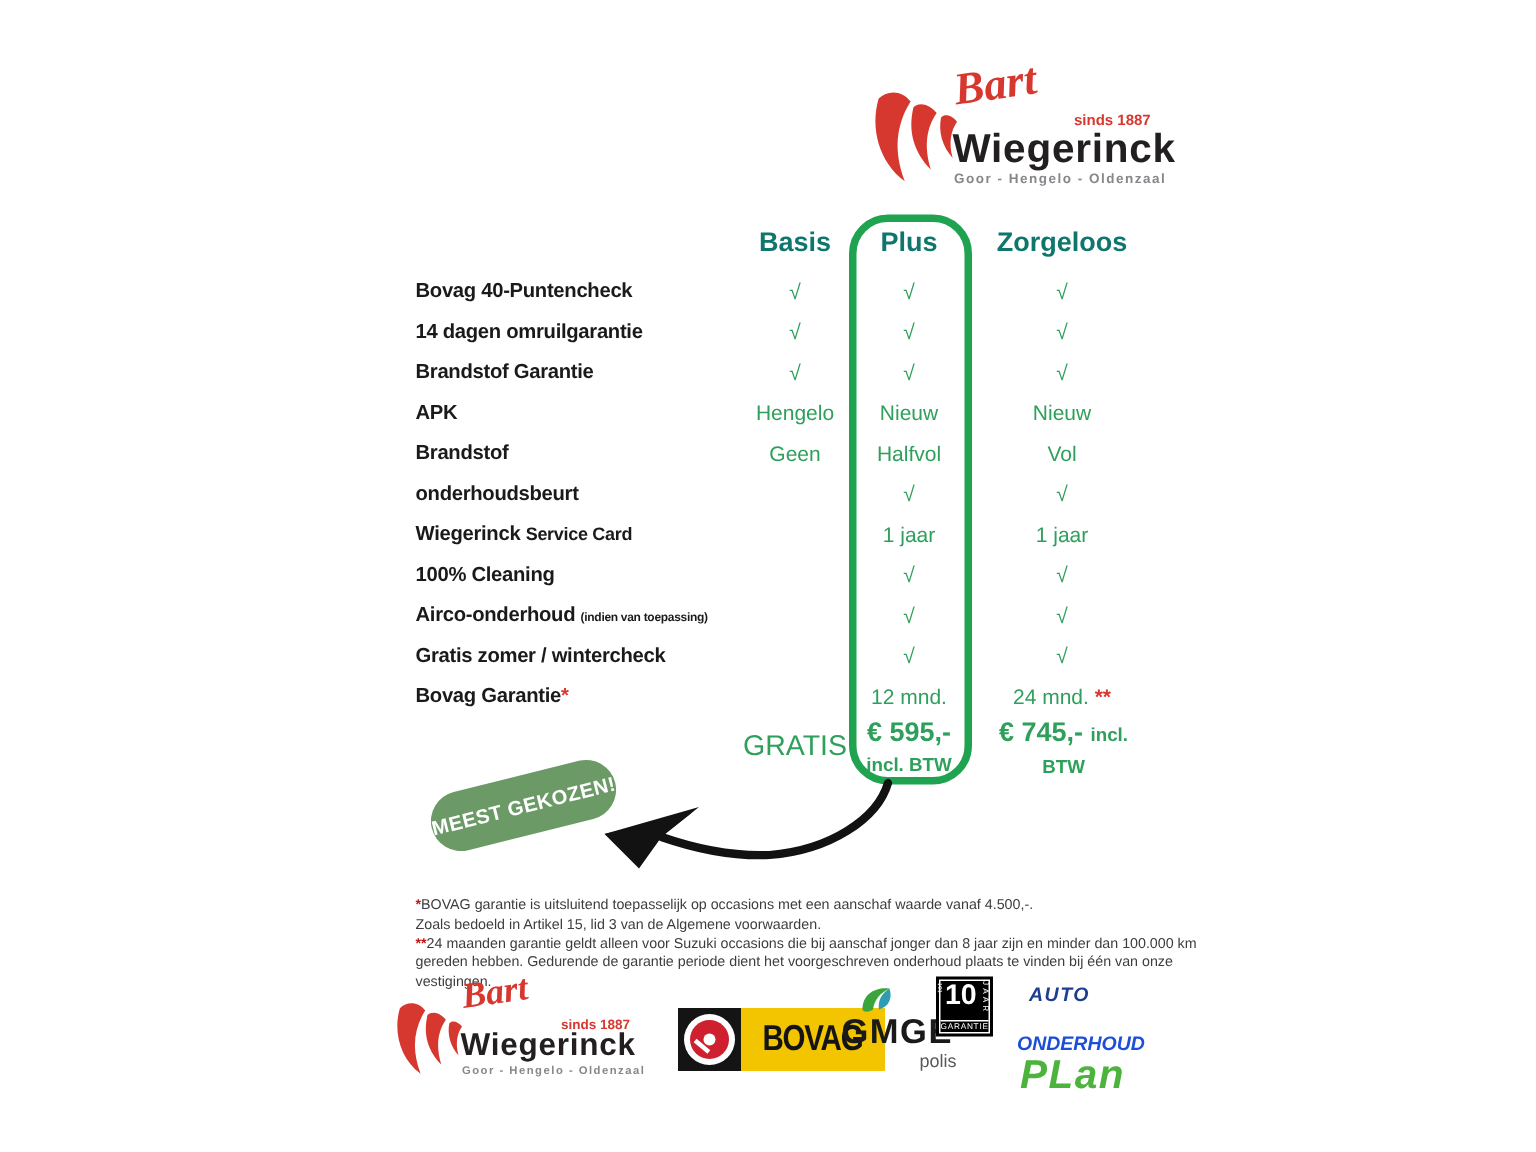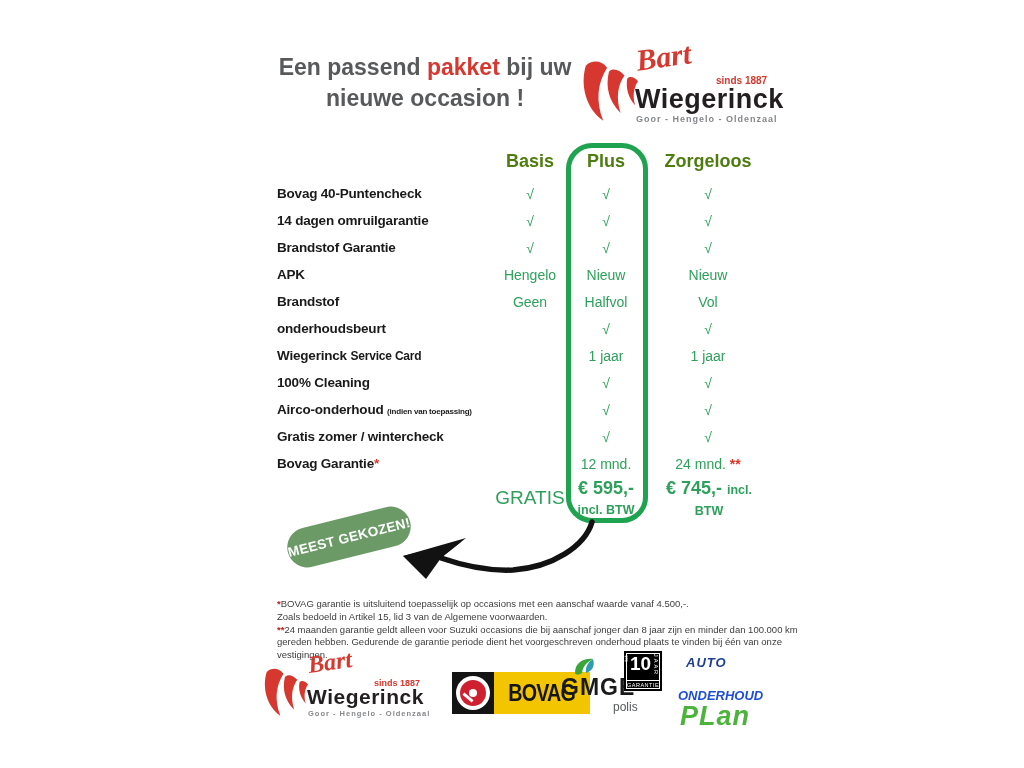--- a/index.html
+++ b/index.html
@@ -29,21 +29,21 @@
 
   .logo-bottom{left:262px;top:652px;width:185px;height:72px;}
   .logo-bottom .swoosh{top:8px;width:46px;height:58px;}
   .logo-bottom .script{left:46px;top:-3px;font-size:24px;}
   .logo-bottom .sinds{left:112px;top:26px;font-size:9px;}
   .logo-bottom .name{left:45px;top:33px;font-size:21px;}
   .logo-bottom .cities{left:46px;top:57px;font-size:7.5px;}
 
   
   .col-head{position:absolute;top:151px;transform:translateX(-50%);
-            color:#4d7c0f;font-weight:bold;font-size:18px;white-space:nowrap;}
+            color:#0f766e;font-weight:bold;font-size:18px;white-space:nowrap;}
   .h-basis{left:530px;} .h-plus{left:606px;} .h-z{left:708px;}
 
   .plus-box{position:absolute;left:566px;top:143px;width:82px;height:380px;
             border:5px solid #1fa350;border-radius:26px;box-sizing:border-box;}
 
   .t-row{position:absolute;left:0;width:100%;height:20px;}
   .row-label{position:absolute;left:277px;font-weight:bold;color:#1a1a1a;
              font-size:13.5px;letter-spacing:-0.2px;white-space:nowrap;text-align:center;}
   .lbl-mid{font-size:12px;margin-top:32px;}
   .lbl-note{font-size:8px;font-weight:bold;}
@@ -115,24 +115,20 @@
           letter-spacing:1px;margin-left:8px;}
   .aop-l2{color:#1d4ed8;font-weight:800;font-style:italic;font-size:13px;margin-top:20px;}
   .aop-l3{color:#4cb43c;font-weight:800;font-style:italic;font-size:27px;
           letter-spacing:1px;margin-top:1px;margin-left:2px;}
 </style>
 </head>
 <body>
 
 <div class="page">
 
-  <div class="title">
-    <div><span>Een passend </span><span class="red">pakket</span><span> bij uw</span></div>
-    <div>nieuwe occasion !</div>
-  </div>
 
   <div class="wlogo logo-top">
     <svg class="swoosh" viewBox="0 0 60 72">
       <path d="M6 14 C0 34 6 58 24 71 C16 50 18 32 28 16 C22 8 12 8 6 14 Z" fill="#d6382f"></path>
       <path d="M30 20 C26 36 30 51 42 63 C37 47 39 34 46 24 C41 18 34 16 30 20 Z" fill="#d6382f"></path>
       <path d="M49 27 C47 37 50 47 57 55 C54 44 56 36 60 30 C57 26 52 24 49 27 Z" fill="#d6382f"></path>
     </svg>
     <div class="script">Bart</div>
     <div class="sinds">sinds 1887</div>
     <div class="name">Wiegerinck</div>

